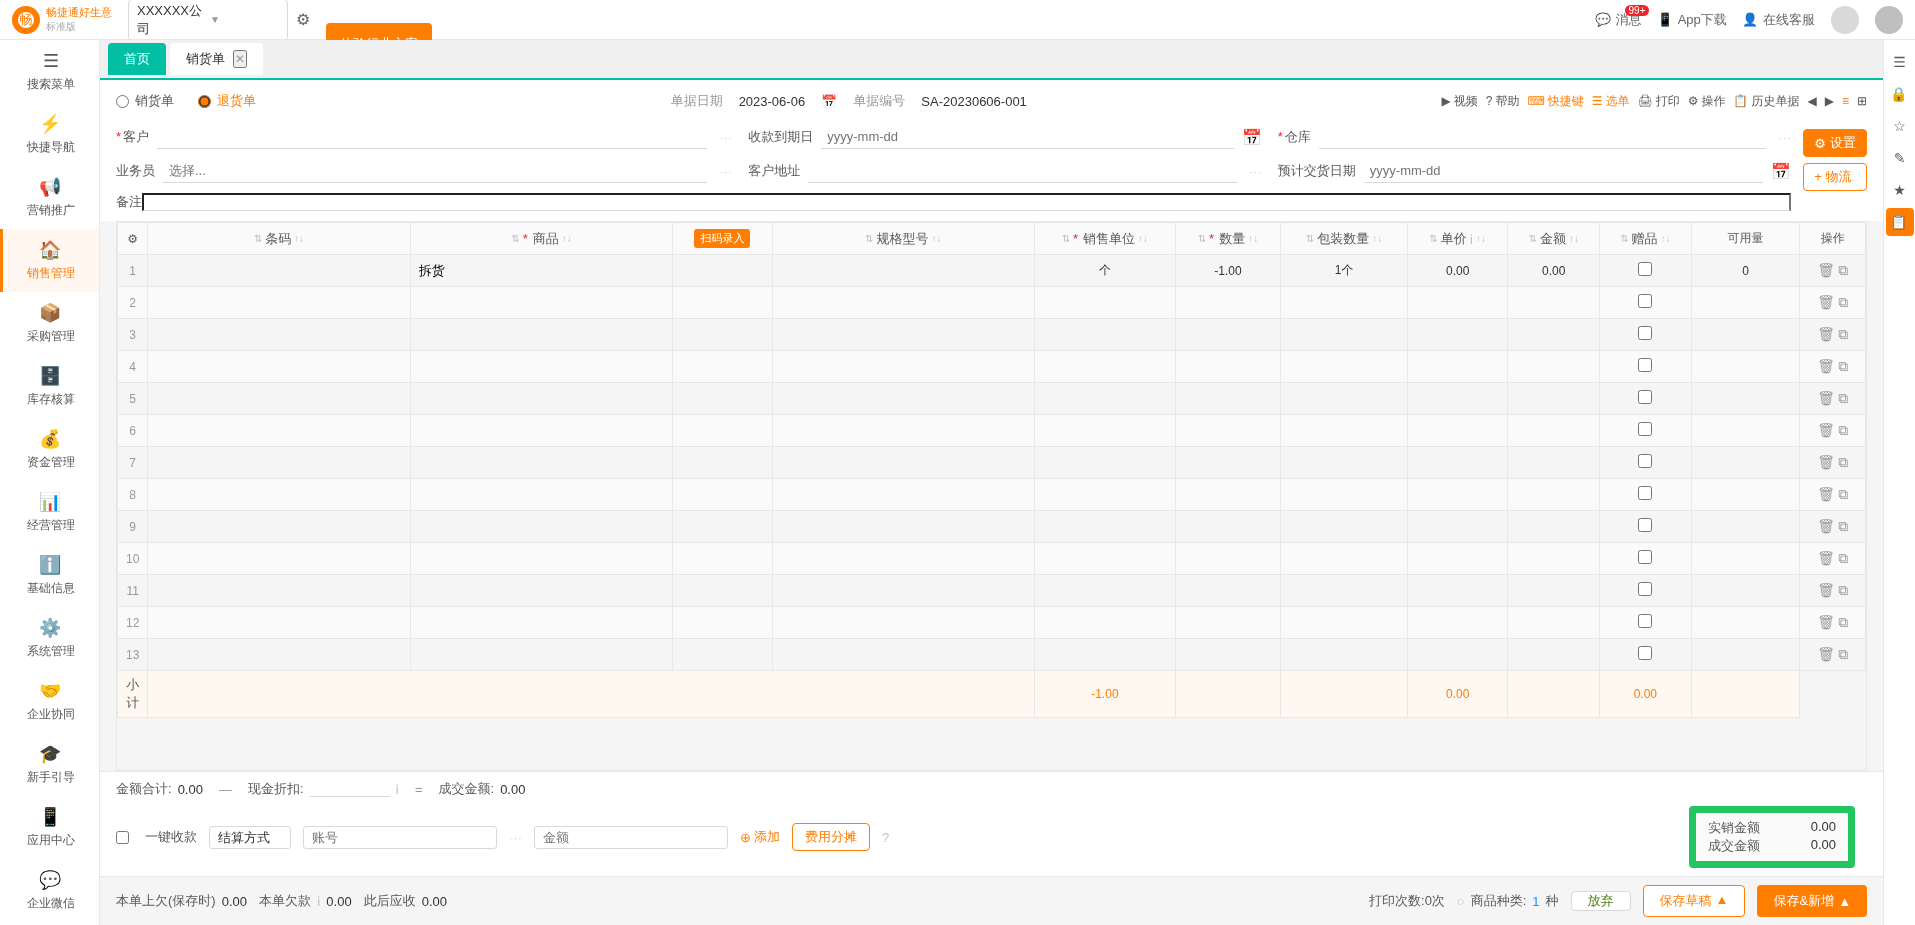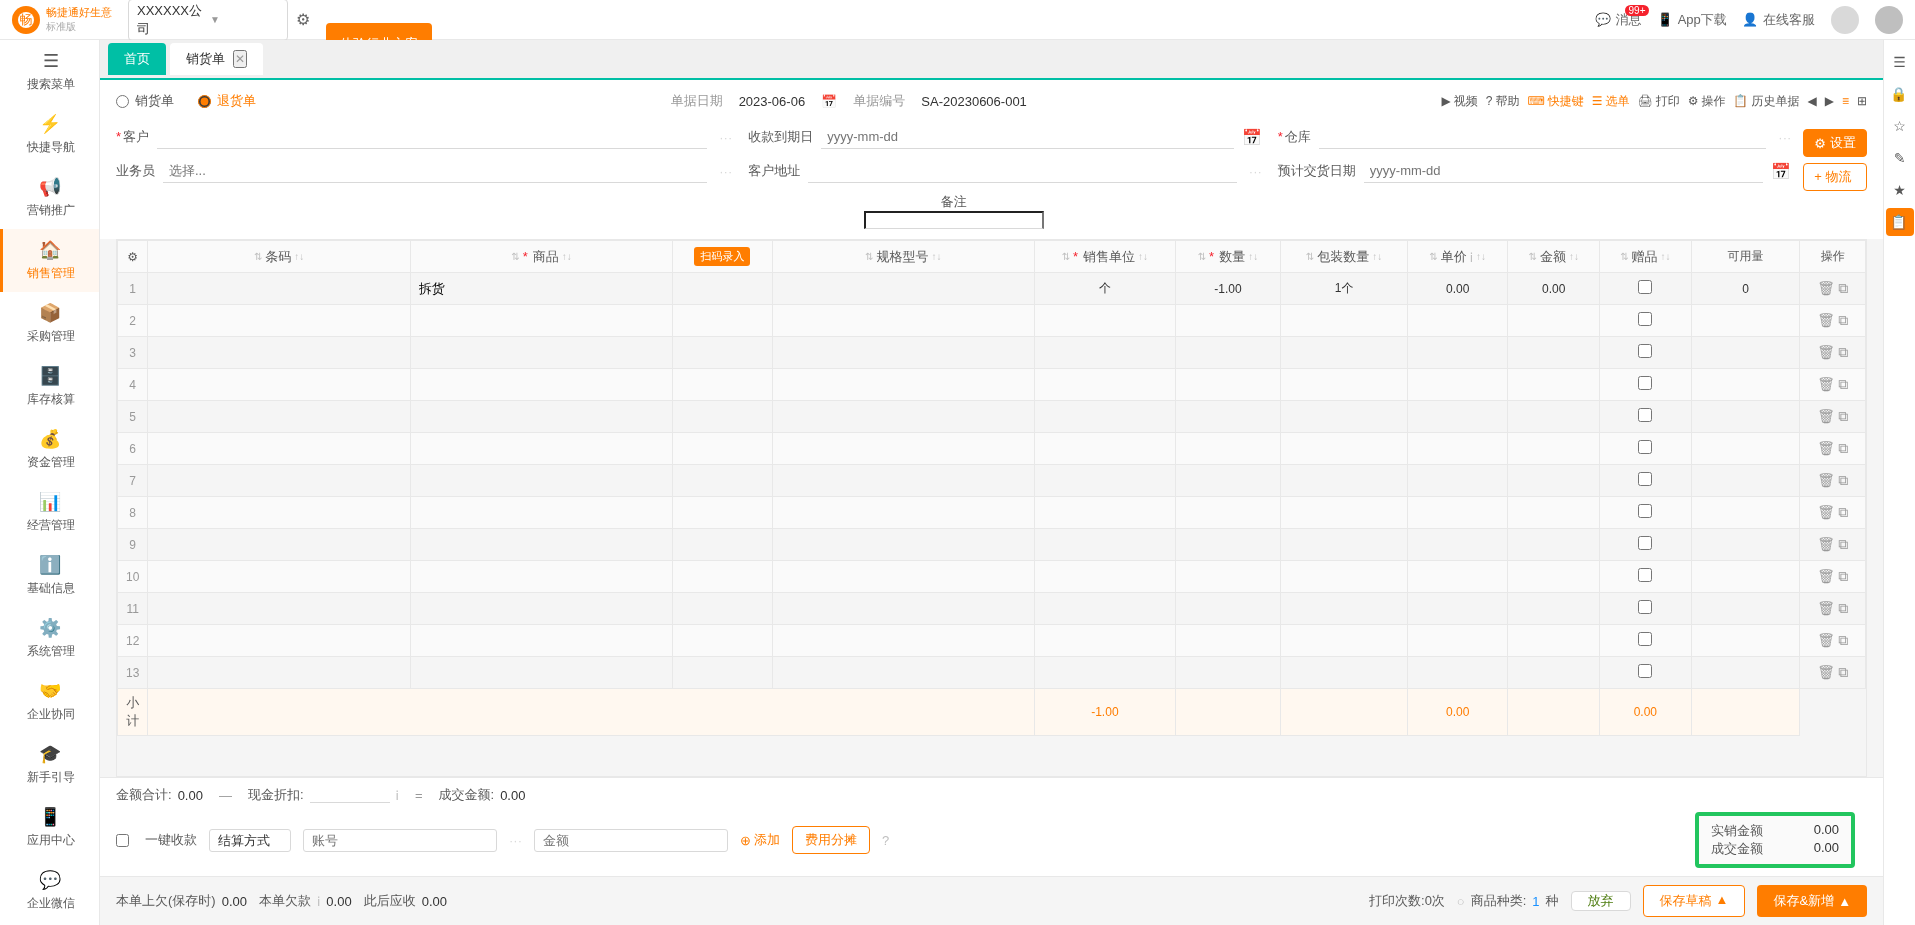--- a/index.html
+++ b/index.html
@@ -59,21 +59,21 @@
     .form-row { display: flex; align-items: center; margin-bottom: 10px; gap: 16px; }
     .form-field { display: flex; align-items: center; gap: 8px; flex: 1; }
     .form-field .field-label { color: #595959; white-space: nowrap; font-size: 13px; }
     .form-field .required { color: #f5222d; margin-right: 2px; }
     .form-field .field-input { flex: 1; border: none; border-bottom: 1px solid #d9d9d9; padding: 4px 6px; color: #333; background: transparent; outline: none; min-width: 100px; }
     .form-field .field-dots { color: #d9d9d9; cursor: pointer; margin-left: 4px; }
     .form-field .calendar-icon { color: #bfbfbf; cursor: pointer; font-size: 16px; }
     .side-buttons { display: flex; flex-direction: column; gap: 6px; margin-left: 8px; }
     .side-btn { border: 1px solid #ff7d00; color: #ff7d00; background: #fff; border-radius: 4px; padding: 4px 10px; cursor: pointer; font-size: 12px; display: flex; align-items: center; gap: 4px; }
     .side-btn.filled { background: #ff7d00; color: #fff; }
-    .note-row { display: flex; align-items: center; margin-bottom: 10px; flex-direction: column; }
+    .note-row { display: flex; align-items: center; margin-bottom: 10px; }
     .note-row .field-label { color: #595959; }
 
     
     .table-wrap { flex: 1; overflow: auto; border: 1px solid #e8e8e8; margin: 0 16px 0; }
     .data-table { width: 100%; border-collapse: collapse; min-width: 1200px; }
     .data-table th { background: #fafafa; border: 1px solid #e8e8e8; padding: 6px 8px; text-align: center; white-space: nowrap; color: #595959; font-weight: normal; font-size: 12px; position: sticky; top: 0; z-index: 10; }
     .data-table td { border: 1px solid #e8e8e8; padding: 5px 8px; text-align: center; color: #333; font-size: 12px; height: 32px; }
     .data-table tr:nth-child(even) td { background: #fafafa; }
     .data-table .row-num { color: #999; width: 30px; }
     .scan-btn { background: #ff7d00; color: #fff; border: none; border-radius: 3px; padding: 2px 6px; font-size: 11px; cursor: pointer; }
@@ -110,21 +110,21 @@
     .footer-stats .stat .info-icon { color: #bfbfbf; cursor: pointer; }
     .footer-right { display: flex; align-items: center; gap: 12px; }
     .print-info { display: flex; align-items: center; gap: 8px; color: #595959; font-size: 12px; }
     .product-kind { display: flex; align-items: center; gap: 6px; font-size: 12px; color: #595959; }
     .product-kind a { color: #1890ff; cursor: pointer; }
     .discard-btn { background: #fff; border: 1px solid #d9d9d9; color: #4d7c0f; border-radius: 4px; padding: 0 16px; cursor: pointer; }
     .save-draft-btn { background: #fff; border: 1px solid #ff7d00; color: #ff7d00; border-radius: 4px; padding: 6px 16px; cursor: pointer; display: flex; gap: 4px; }
     .save-new-btn { background: #ff7d00; border: none; color: #fff; border-radius: 4px; padding: 7px 16px; cursor: pointer; display: flex; align-items: center; gap: 4px; }
 
     
-    .right-summary { background: #fafafa; border: 4px solid #22c55e; border-radius: 4px; padding: 6px 12px; margin-left: auto; margin-right: 12px; text-align: right; }
+    .right-summary { background: #fafafa; border: 7px solid #22c55e; border-radius: 4px; padding: 6px 12px; margin-left: auto; margin-right: 12px; text-align: right; }
     .right-summary .s-row { display: flex; justify-content: space-between; gap: 16px; font-size: 12px; color: #595959; }
     .right-summary .s-val { color: #333; font-weight: 500; min-width: 60px; text-align: right; }
 
     
     ::-webkit-scrollbar { width: 6px; height: 6px; }
     ::-webkit-scrollbar-thumb { background: #d9d9d9; border-radius: 3px; }
 
     
     .right-panel { width: 32px; background: #fff; border-left: 1px solid #e8e8e8; display: flex; flex-direction: column; align-items: center; padding: 8px 0; gap: 4px; flex-shrink: 0; }
     .right-panel .rp-btn { width: 28px; height: 28px; display: flex; align-items: center; justify-content: center; border-radius: 4px; cursor: pointer; color: #595959; font-size: 14px; }

